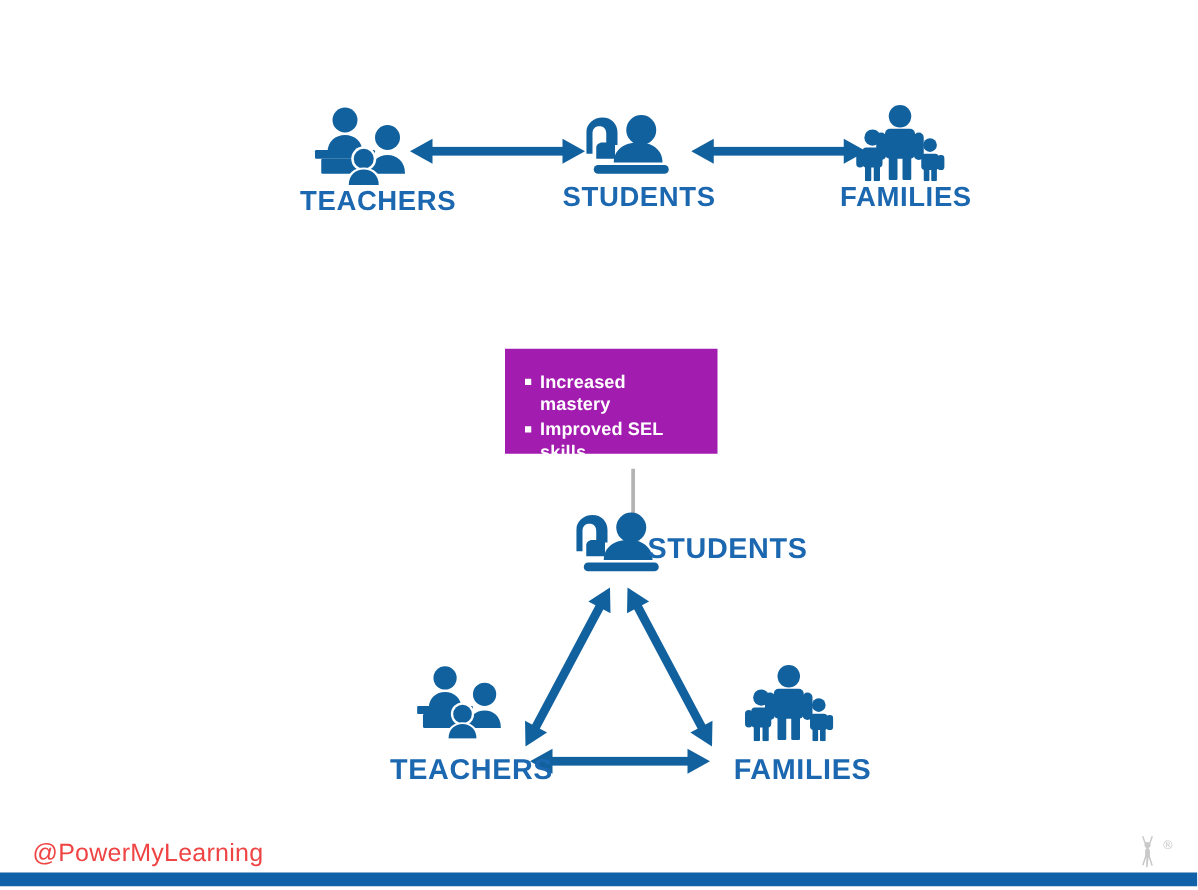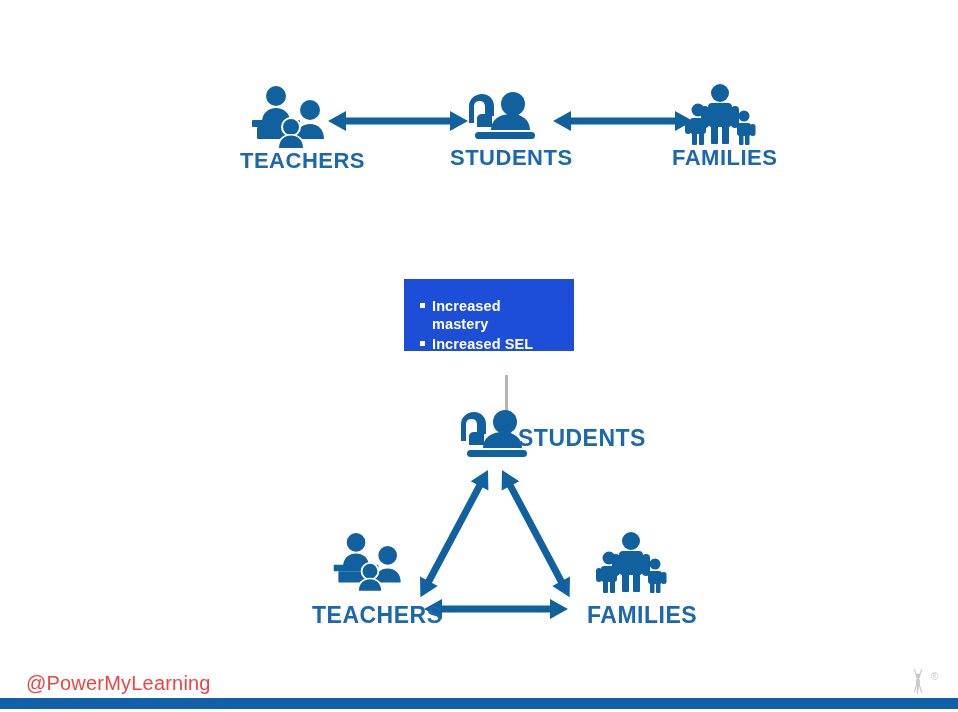--- a/index.html
+++ b/index.html
@@ -37,22 +37,22 @@
 
   
   .arrow-h { position: absolute; }
 
   
   #outcome-box {
     position: absolute;
     left: 404px;
     top: 279px;
     width: 170px;
-    height: 72px;
-    background: #1d4ed8;
+    height: 84px;
+    background: #a21caf;
     box-sizing: border-box;
     padding: 18px 14px 10px 16px;
   }
   #outcome-box ul {
     list-style: none;
     margin: 0;
     padding: 0;
   }
   #outcome-box li {
     position: relative;
@@ -209,21 +209,21 @@
         <rect x="61" y="51" width="4.5" height="11" rx="1"></rect>
         <rect x="66" y="41" width="5.5" height="12" rx="2.5"></rect>
       </g>
     </svg>
     <div class="node-label" style="left:672px; top:147px; font-size:22px;">FAMILIES</div>
   </div>
 
   <div id="outcome-box">
     <ul>
       <li>Increased mastery</li>
-      <li>Increased SEL skills</li>
+      <li>Improved SEL skills</li>
     </ul>
   </div>
   <div id="connector-line"></div>
   <div id="connector-dot"></div>
 
   <div>
 
     <svg class="icon" style="left:461px; top:406px;" width="72" height="58" viewBox="0 0 72 58">
       <g fill="#11619F">
         <path d="M13 6c7 0 12 5 12 12v10h-9V19c0-4-2-6-5.5-6S5 15 5 19v16H0V18C0 11 6 6 13 6z"></path>

